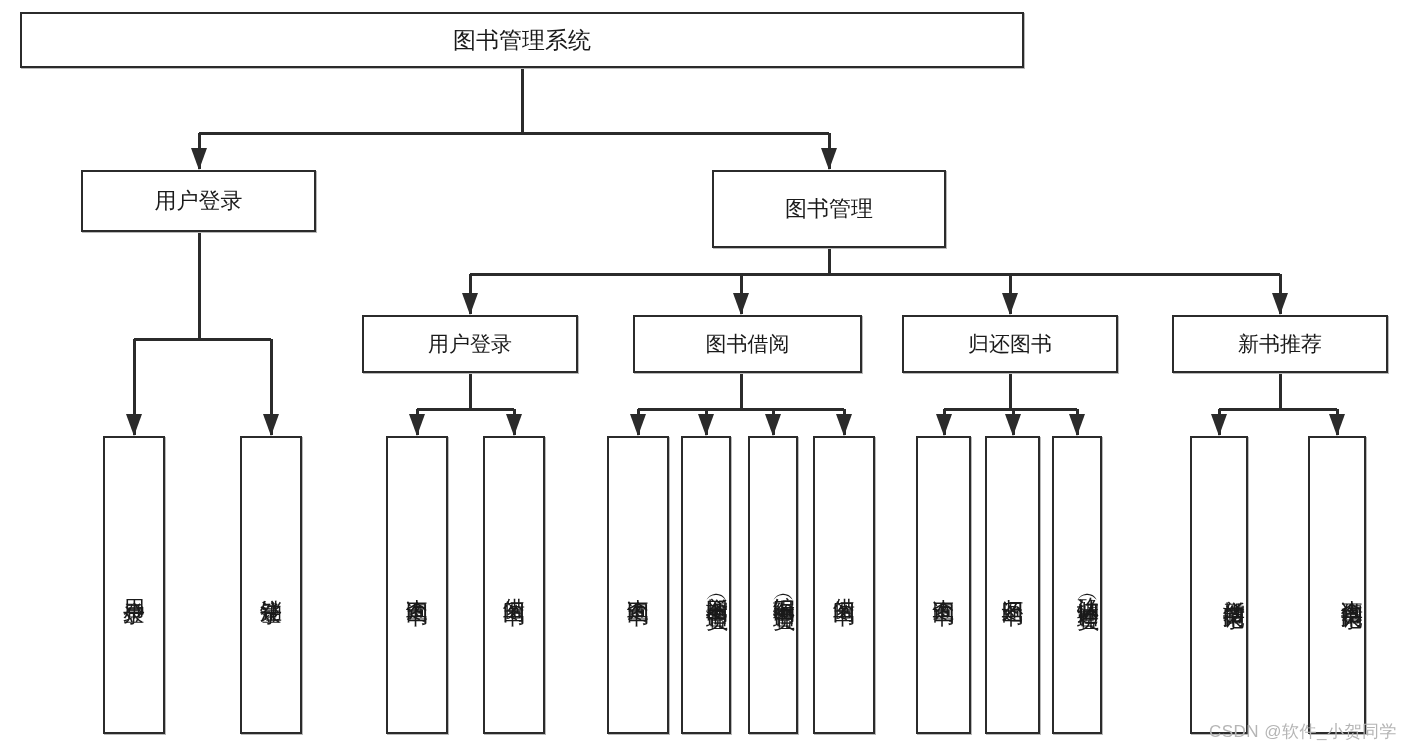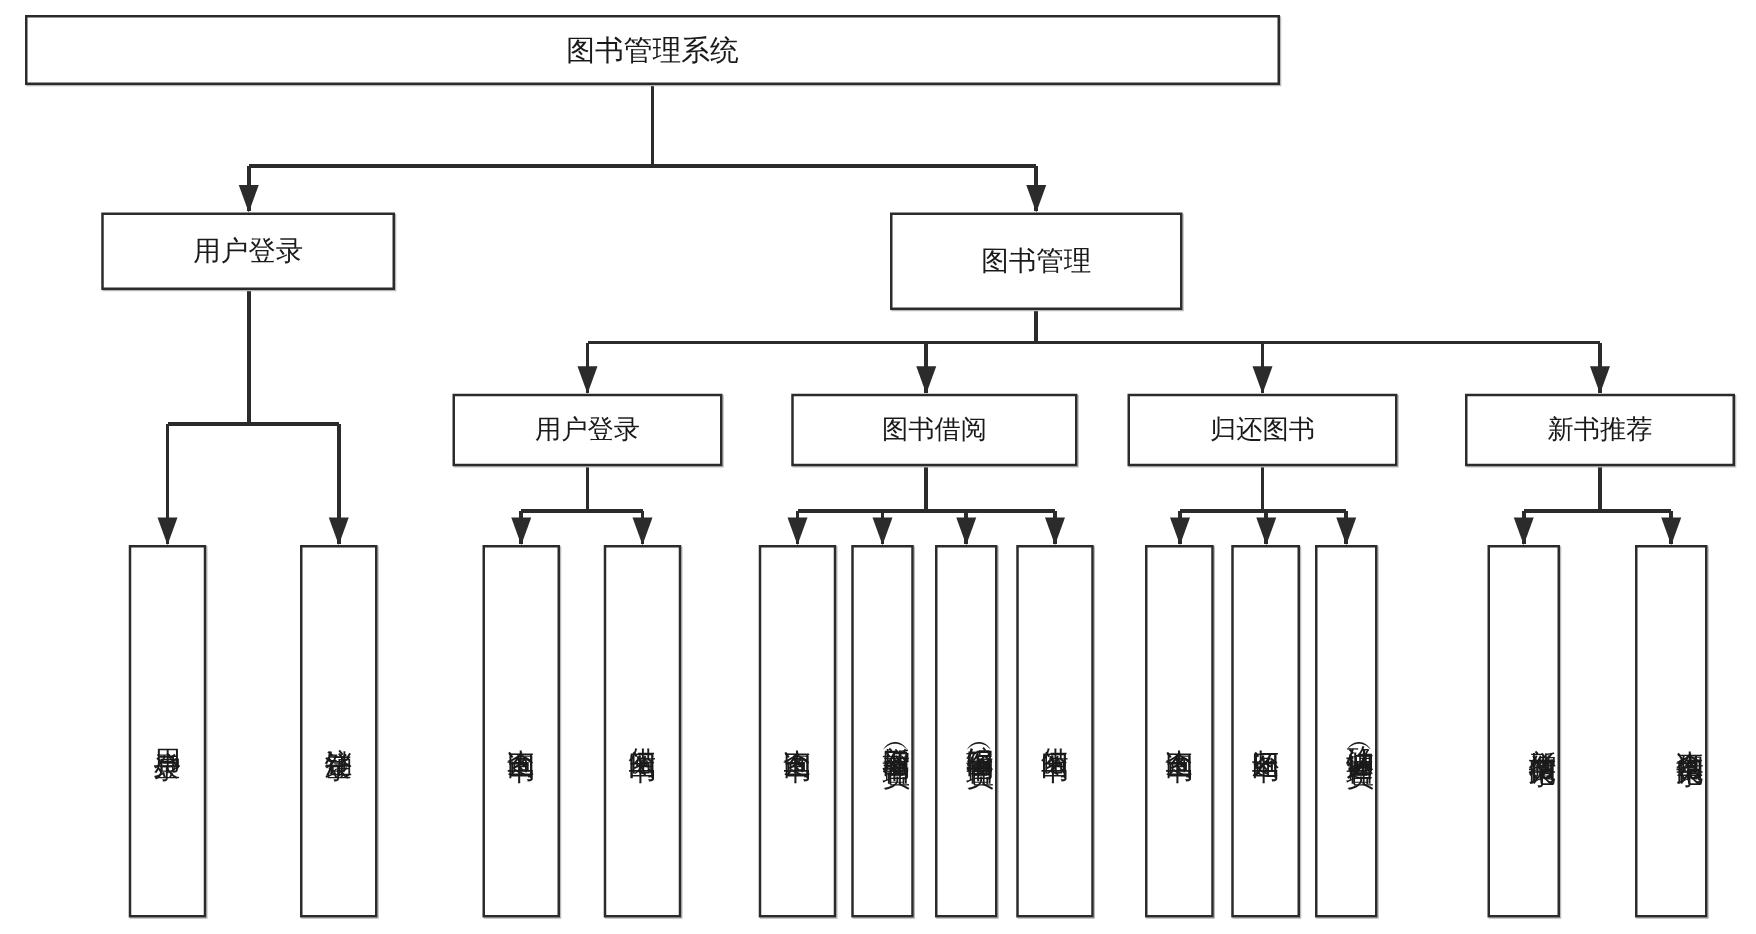--- a/index.html
+++ b/index.html
@@ -166,13 +166,14 @@
       <div class="node-box level-leaf leaf" style="left: 1052px; top: 436px; width: 50px; height: 298px;">
         <span class="node-label">确认归还（管理员）</span>
       </div>
       <div class="node-box level-leaf leaf" style="left: 1190px; top: 436px; width: 58px; height: 298px;">
         <span class="node-label">新增借阅记录</span>
       </div>
       <div class="node-box level-leaf leaf" style="left: 1308px; top: 436px; width: 58px; height: 298px;">
         <span class="node-label">查询借阅记录</span>
       </div>
     </div>
+  <div id="watermark">CSDN @软件_小贺同学</div>
 </div>
 
 </body></html>

